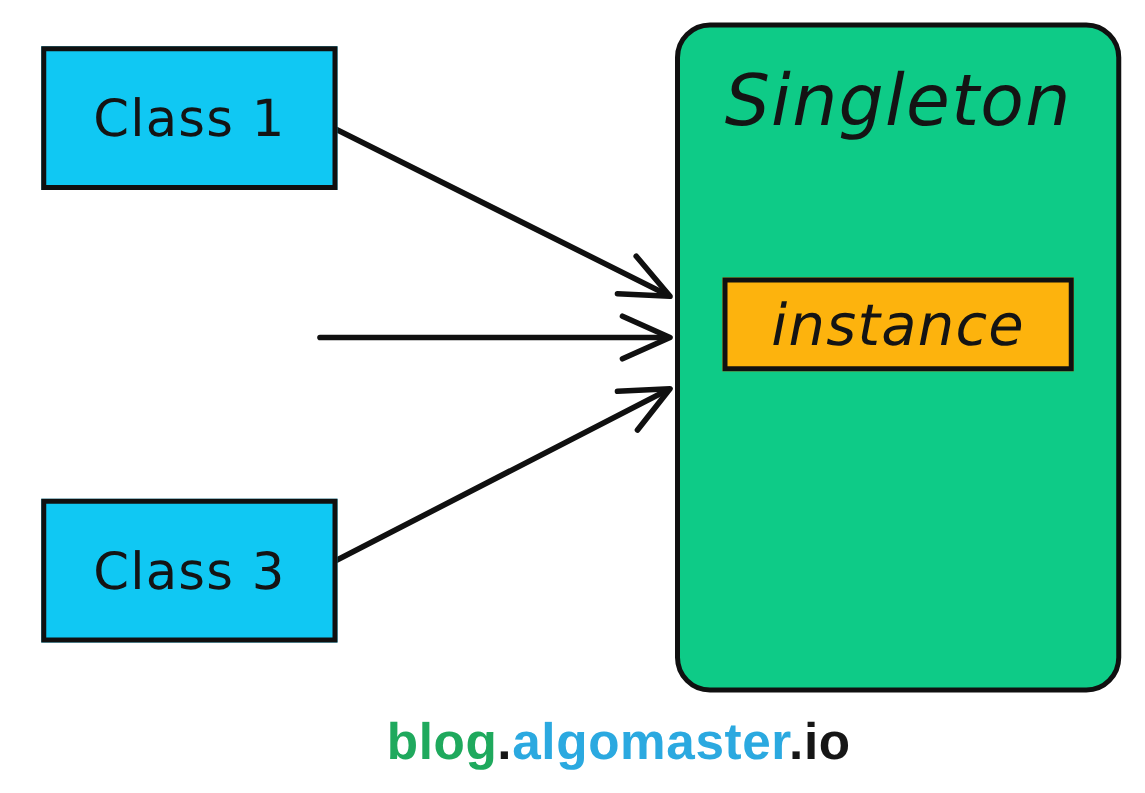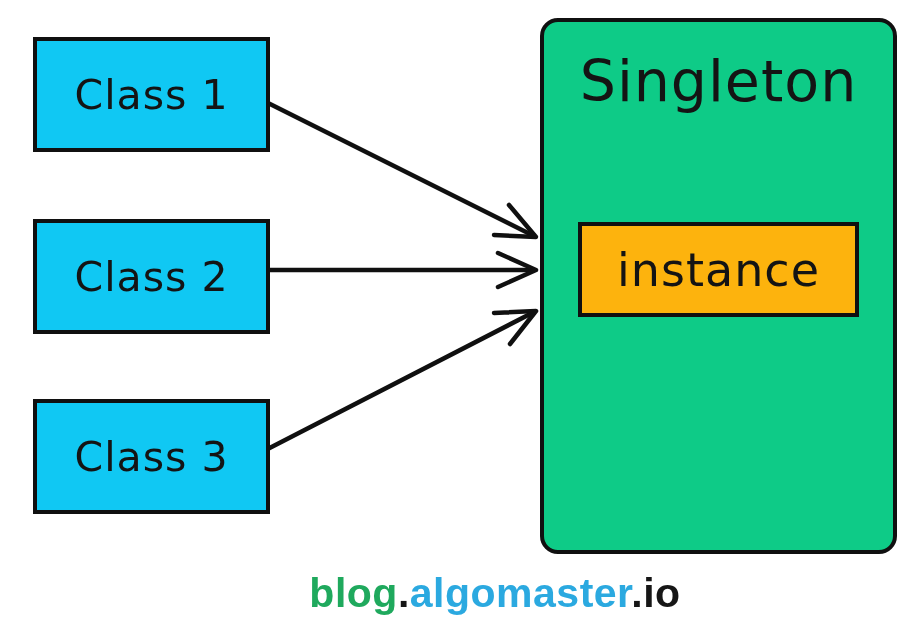--- a/index.html
+++ b/index.html
@@ -58,38 +58,39 @@
   }
 
   .singleton-box {
     position: absolute;
     left: 540px;
     top: 18px;
     width: 357px;
     height: 536px;
     background: var(--singleton_fill);
     border: 4px solid var(--outline);
-    border-radius: 18px;
+    border-radius: 28px;
+    font-style: italic;
   }
   .singleton-title {
     position: absolute;
     top: 26px;
     left: 0;
     width: 100%;
     text-align: center;
     font-size: 57px;
     letter-spacing: 1px;
     color: var(--text);
   }
   .instance-box {
     position: absolute;
     left: 34px;
     top: 200px;
     width: 281px;
-    height: 95px;
+    height: 75px;
     background: var(--instance_fill);
     border: 4px solid var(--outline);
     display: flex;
     align-items: center;
     justify-content: center;
     font-size: 46px;
     letter-spacing: 1px;
     color: var(--text);
   }
 
@@ -125,23 +126,20 @@
     </g>
     <g>
       <line x1="256" y1="455" x2="534" y2="312"></line>
       <path d="M 510 344 L 536 311 L 494 313"></path>
     </g>
   </svg>
 
   <div class="class-box class-1">
     <span>Class 1</span>
   </div>
-  <div class="class-box class-2">
-    <span>Class 2</span>
-  </div>
   <div class="class-box class-3">
     <span>Class 3</span>
   </div>
 
   <div class="singleton-box">
     <div class="singleton-title">Singleton</div>
     <div class="instance-box">
       <span>instance</span>
     </div>
   </div>

